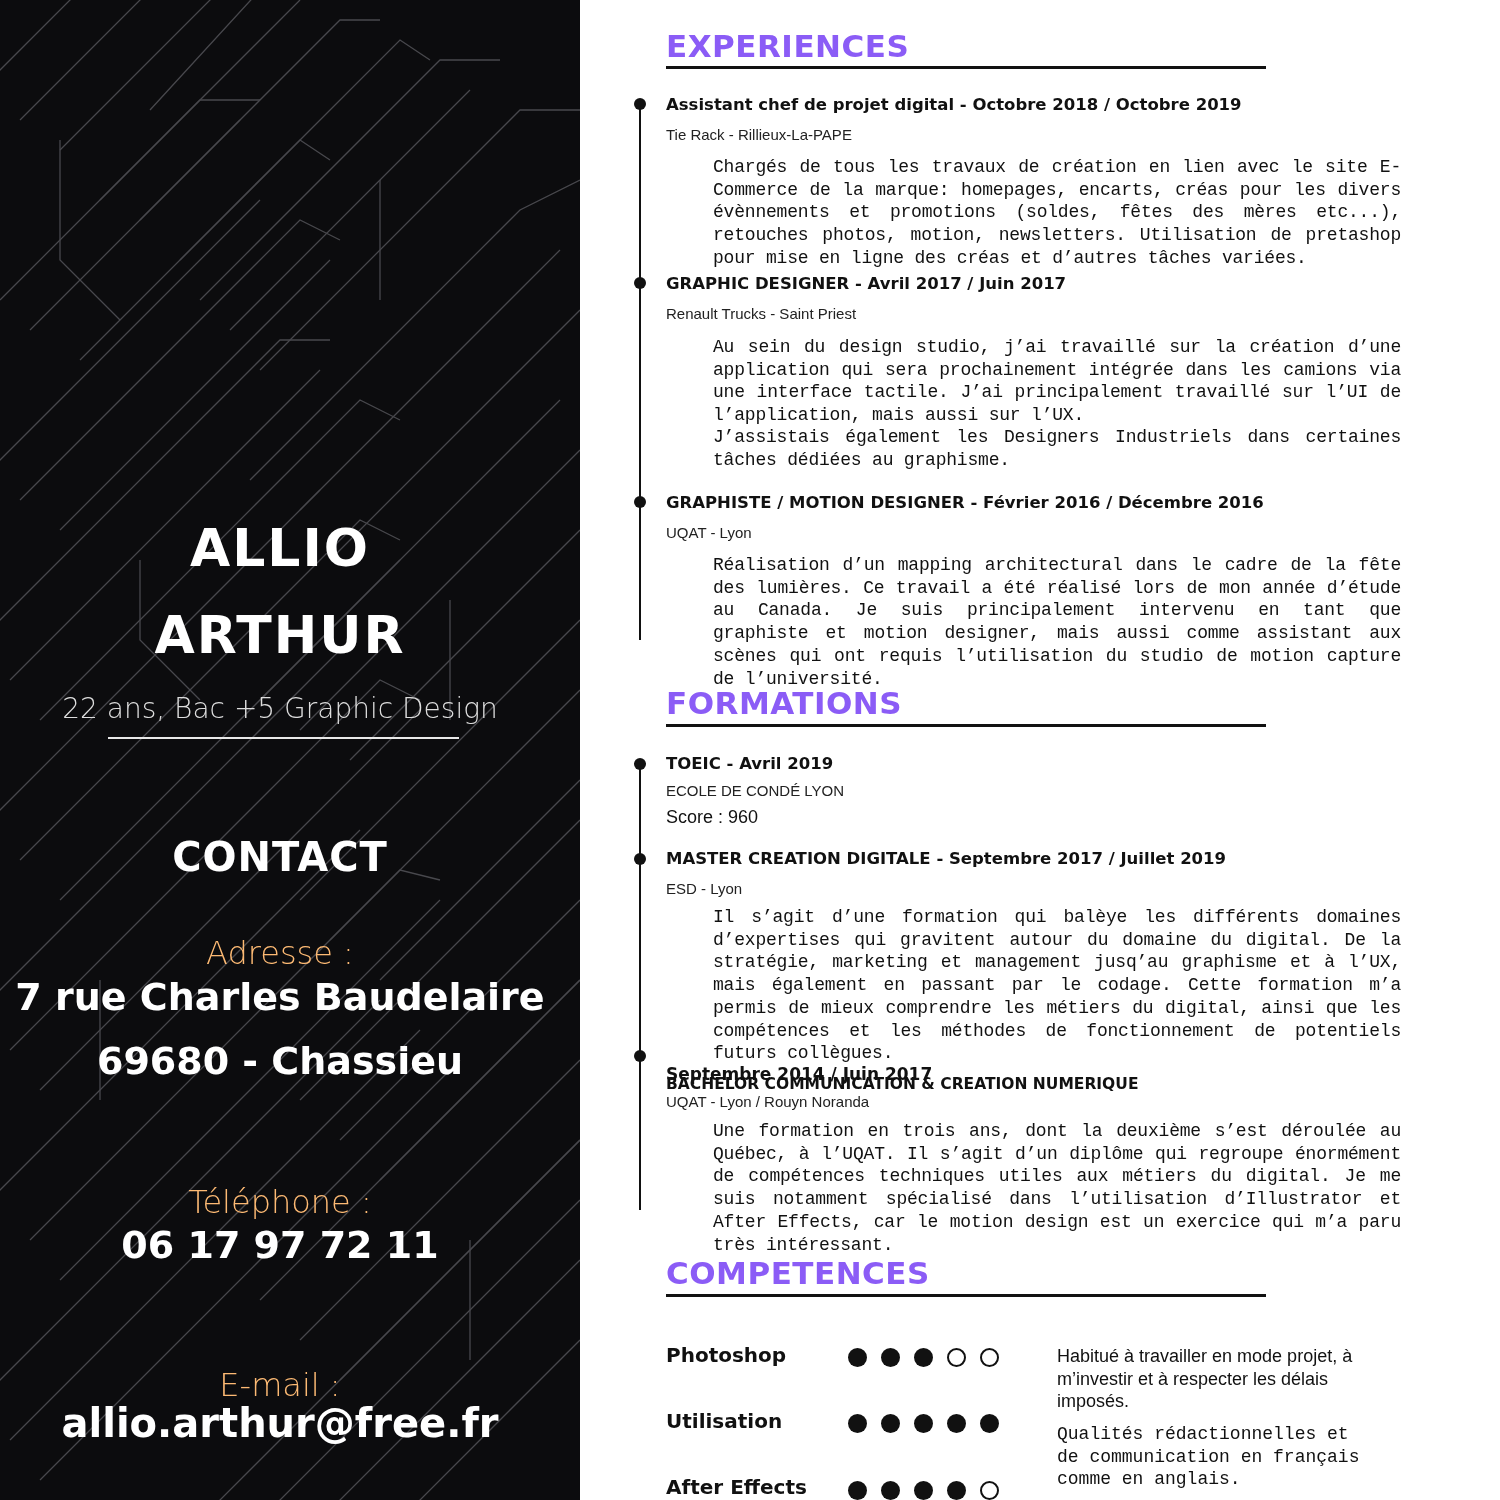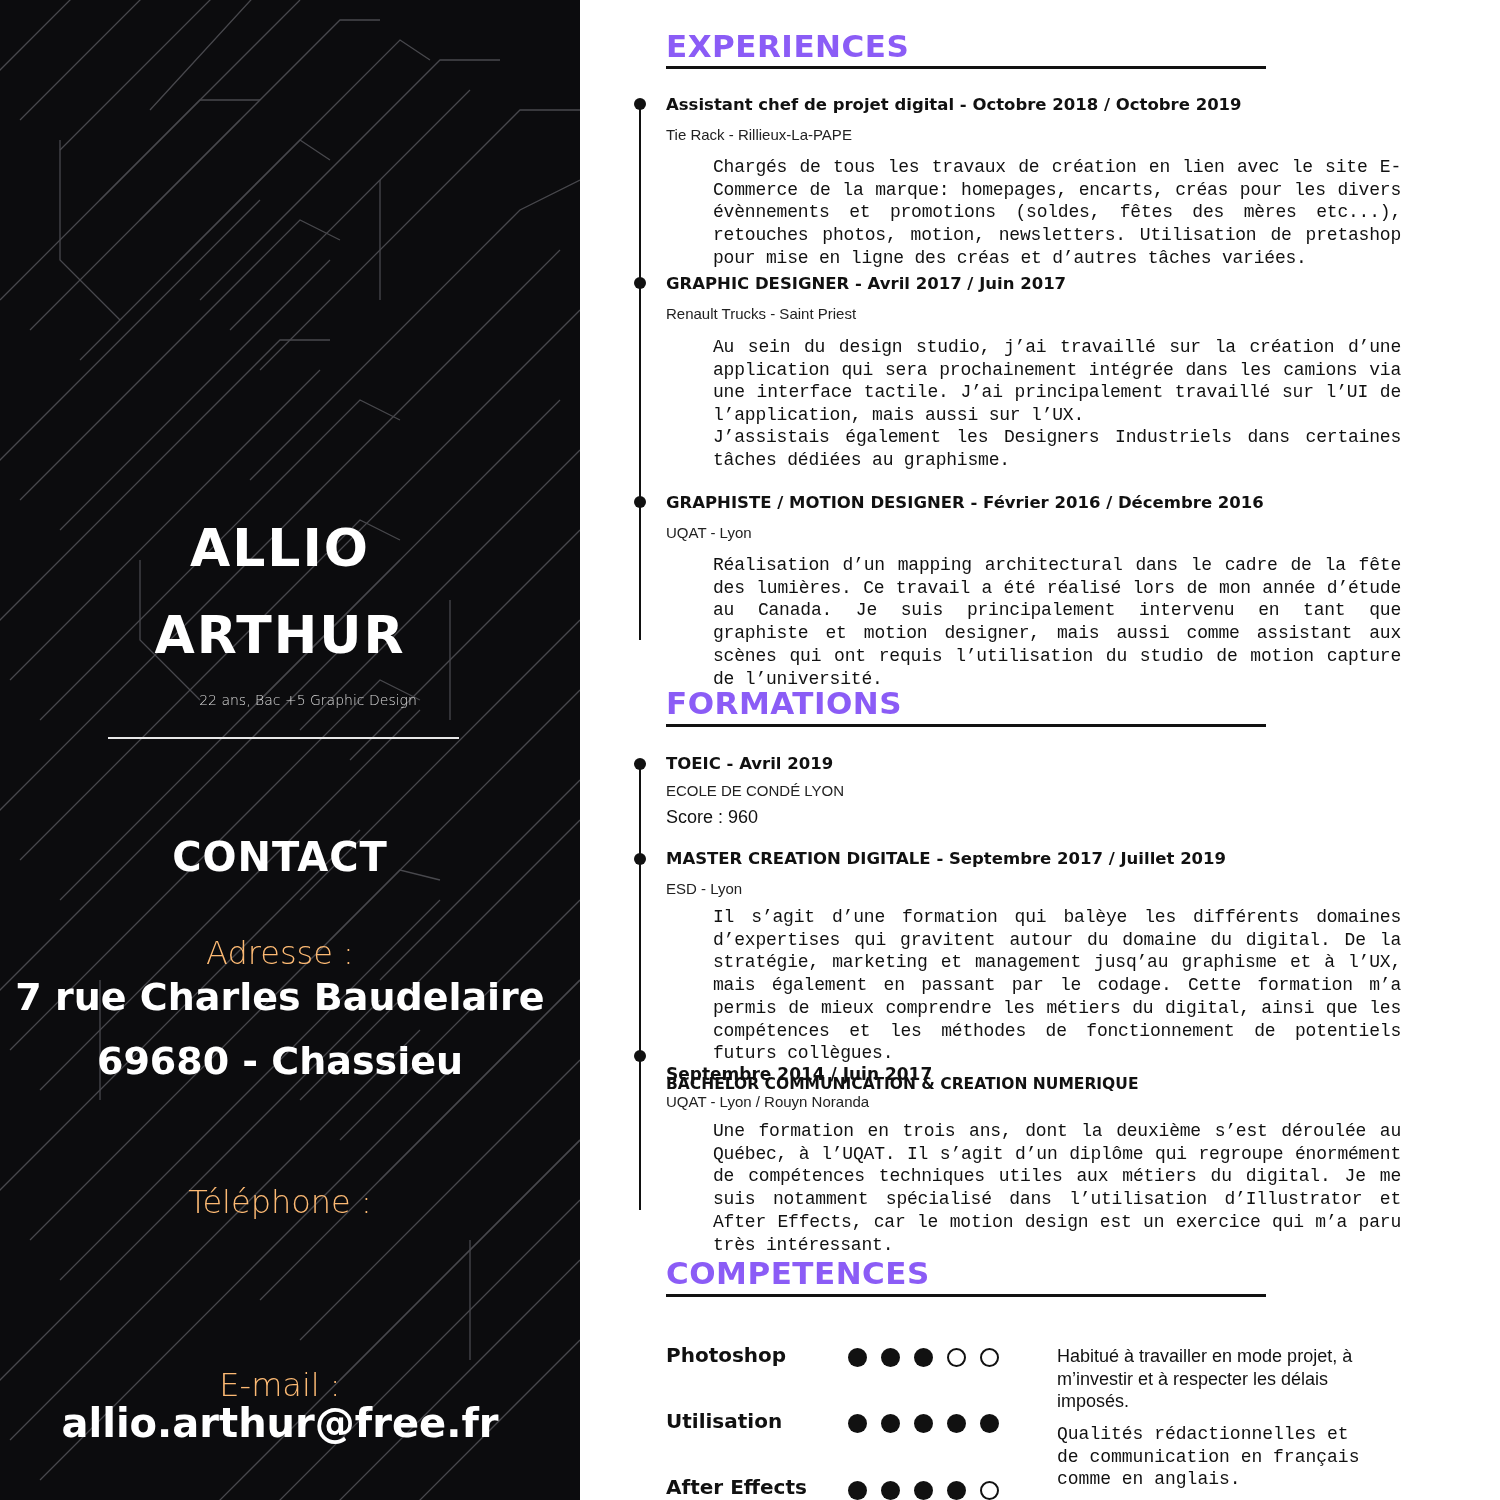--- a/index.html
+++ b/index.html
@@ -13,21 +13,21 @@
     }
     .left svg.bg { position: absolute; left: 0; top: 0; width: 580px; height: 1500px; }
     .left .content { position: absolute; left: 0; top: 0; width: 560px; height: 1500px; text-align: center; }
     .name {
       position: absolute; left: 0; width: 560px; text-align: center;
       font-family: "DejaVu Sans", sans-serif; font-weight: bold; font-size: 52px; letter-spacing: 2px;
       line-height: 80px; color: #fff;
     }
     .name.l1 { top: 508px; }
     .name.l2 { top: 595px; }
-    .subtitle { position: absolute; top: 692px; left: 0; width: 560px; text-align: center; font-size: 14px; color: #ddd; font-family: "DejaVu Sans", sans-serif; font-weight: 300; margin-left: 28px; }
+    .subtitle { position: absolute; top: 692px; left: 0; width: 560px; text-align: center; font-size: 28px; color: #ddd; font-family: "DejaVu Sans", sans-serif; font-weight: 300; }
     .name-rule { position: absolute; top: 737px; left: 108px; width: 351px; height: 2px; background: #e8e8e8; }
     .contact-title { position: absolute; top: 834px; left: 0; width: 560px; text-align: center; font-family: "DejaVu Sans", sans-serif; font-weight: bold; font-size: 40px; letter-spacing: 1px; }
     .c-label { position: absolute; left: 0; width: 560px; text-align: center; font-size: 32px; color: #fdba74; font-family: "DejaVu Sans", sans-serif; font-weight: 200; }
     .c-value { position: absolute; left: 0; width: 560px; text-align: center; font-family: "DejaVu Sans", sans-serif; font-weight: bold; font-size: 38px; color: #fff; }
 
     
     .right { position: absolute; left: 580px; top: 0; width: 920px; height: 1500px; }
     .section-title {
       position: absolute; left: 86px; font-family: "DejaVu Sans", sans-serif; font-weight: bold;
       font-size: 31px; letter-spacing: 0.5px; color: #8b5cf6;
@@ -80,20 +80,21 @@
     <div class="subtitle">22 ans, Bac +5 Graphic Design</div>
     <div class="name-rule"></div>
 
     <div class="contact-title">CONTACT</div>
 
     <div class="c-label" style="top:934px;">Adresse :</div>
     <div class="c-value" style="top:975px;">7 rue Charles Baudelaire</div>
     <div class="c-value" style="top:1039px;">69680 - Chassieu</div>
 
     <div class="c-label" style="top:1183px;">Téléphone :</div>
+    <div class="c-value" style="top:1223px;">06 17 97 72 11</div>
 
     <div class="c-label" style="top:1366px;">E-mail :</div>
     <div class="c-value" style="top:1400px; font-size:40px;">allio.arthur@free.fr</div>
   </div>
 </div>
 
 <div class="right">
 
   <div class="section-title" style="top:28px;">EXPERIENCES</div>
   <div class="section-rule" style="top:66px;"></div>

